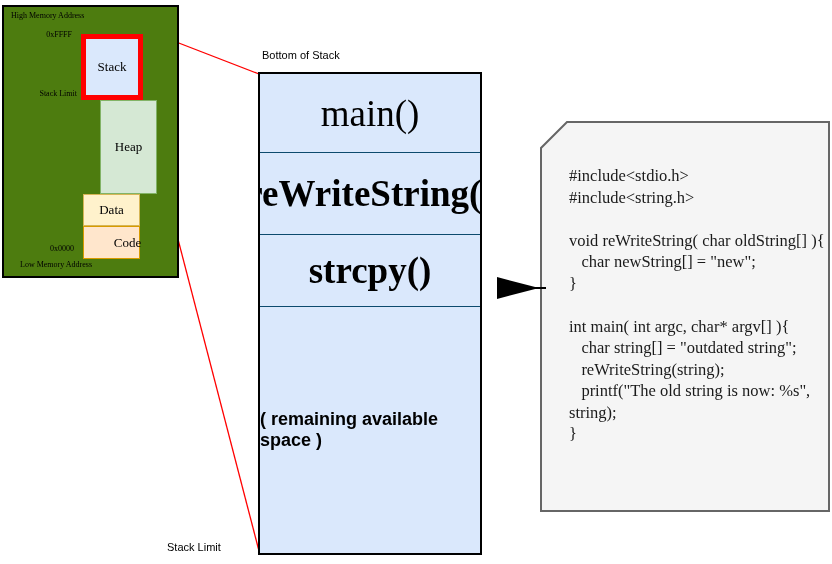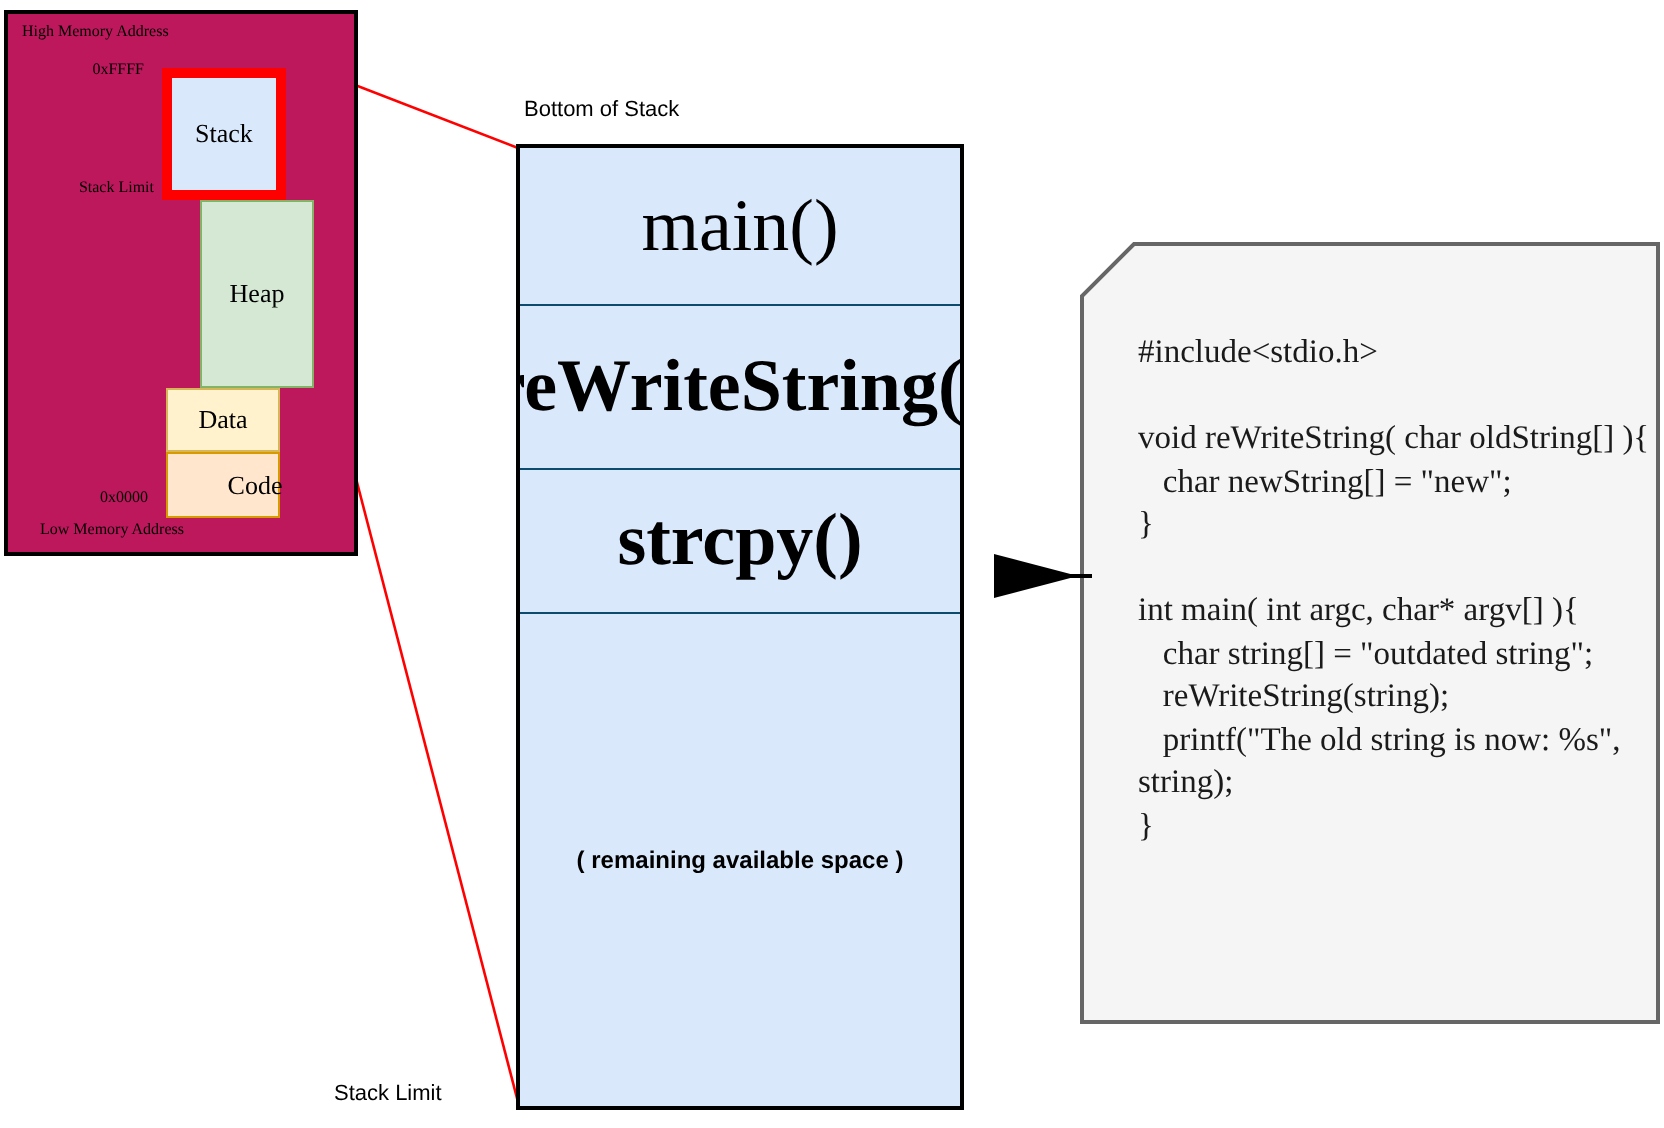--- a/index.html
+++ b/index.html
@@ -19,21 +19,21 @@
     left: 0; top: 0;
     width: 832px; height: 564px;
     pointer-events: none;
   }
 
   
   .memory-panel {
     left: 2px; top: 5px;
     width: 177px; height: 273px;
     border: 2px solid #000000;
-    background: #be185d;
+    background: #4d7c0f;
   }
   .tiny-label {
     position: absolute;
     font-size: 8px;
     font-family: "Liberation Serif", serif;
     white-space: nowrap;
   }
   .addr-label { text-align: right; }
   .region-box {
     position: absolute;
@@ -77,21 +77,21 @@
   .stack-frame + .stack-frame, .stack-remaining { border-top: 1px solid #0c4a6e; font-weight: bold; }
   .frame-1 { height: 78px; }
   .frame-2 { height: 82px; }
   .frame-3 { height: 72px; }
   .stack-remaining {
     flex: 1;
     display: flex;
     align-items: center;
     justify-content: center;
     font-family: "Liberation Sans", sans-serif;
-    font-size: 12px;
+    font-size: 18px;
     color: #000;
   }
 
   
   .code-text {
     left: 543px; top: 165px;
     width: 288px;
     font-family: "Liberation Serif", serif;
     font-size: 16.5px;
     line-height: 21.5px;
@@ -160,20 +160,21 @@
     </div>
     <div class="stack-remaining" style="background: rgb(218, 232, 252);">
       <span>( remaining available space )</span>
     </div>
   </div>
 
   <div class="mid-label" style="left:167px; top:541px;">Stack Limit</div>
 
   <div class="abs code-text">
     <div class="code-line">#include&lt;stdio.h&gt;</div>
+    <div class="code-line">#include&lt;string.h&gt;</div>
     <div class="code-line"></div>
     <div class="code-line">void reWriteString( char oldString[] ){</div>
     <div class="code-line">   char newString[] = "new";</div>
     <div class="code-line">}</div>
     <div class="code-line"></div>
     <div class="code-line">int main( int argc, char* argv[] ){</div>
     <div class="code-line">   char string[] = "outdated string";</div>
     <div class="code-line">   reWriteString(string);</div>
     <div class="code-line">   printf("The old string is now: %s",</div>
     <div class="code-line">string);</div>

